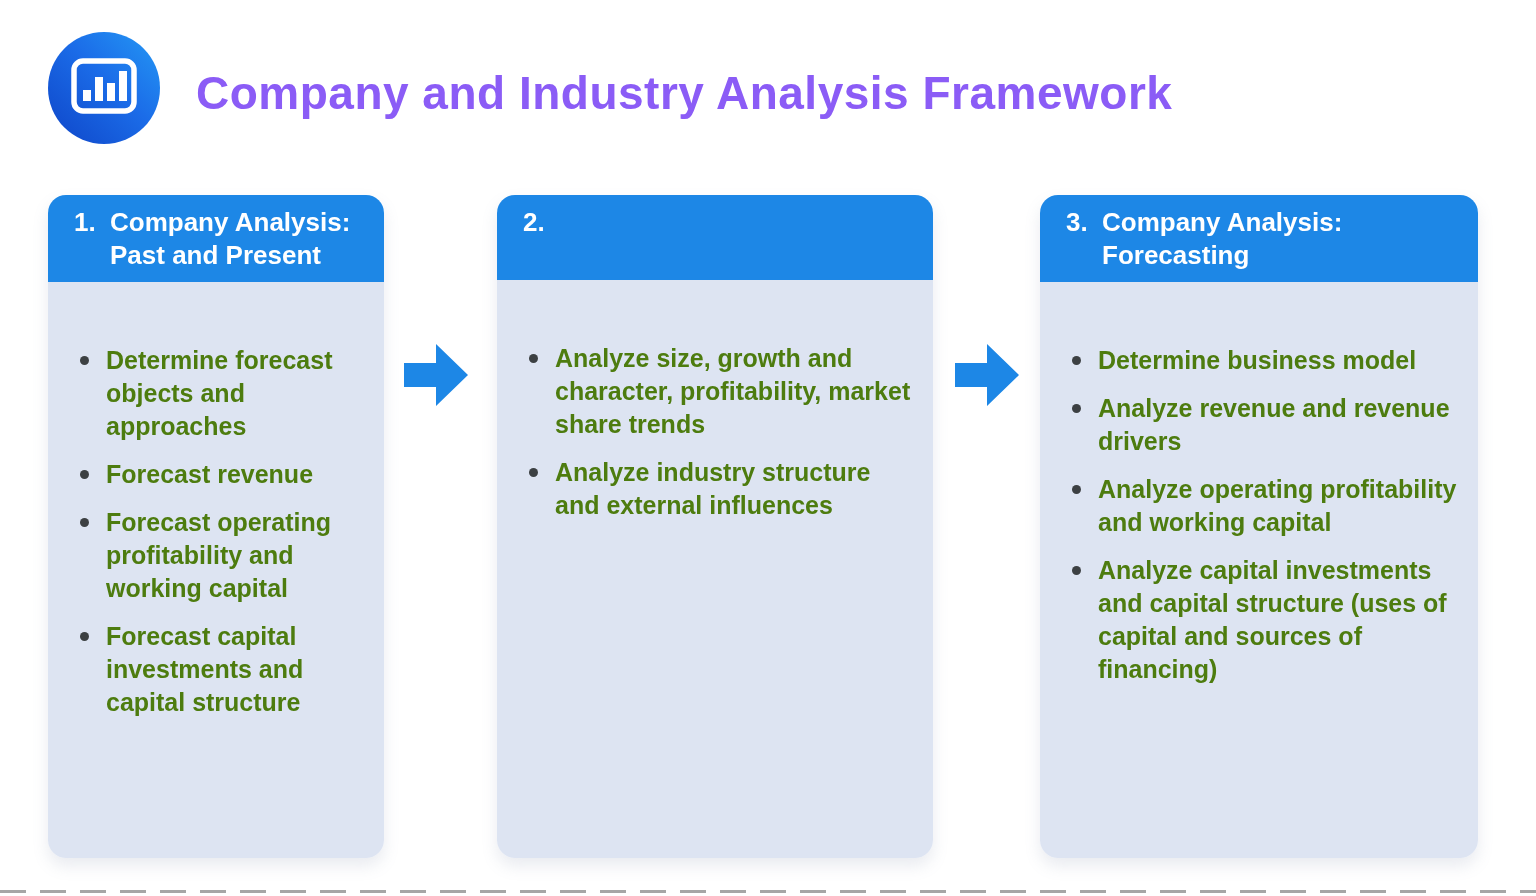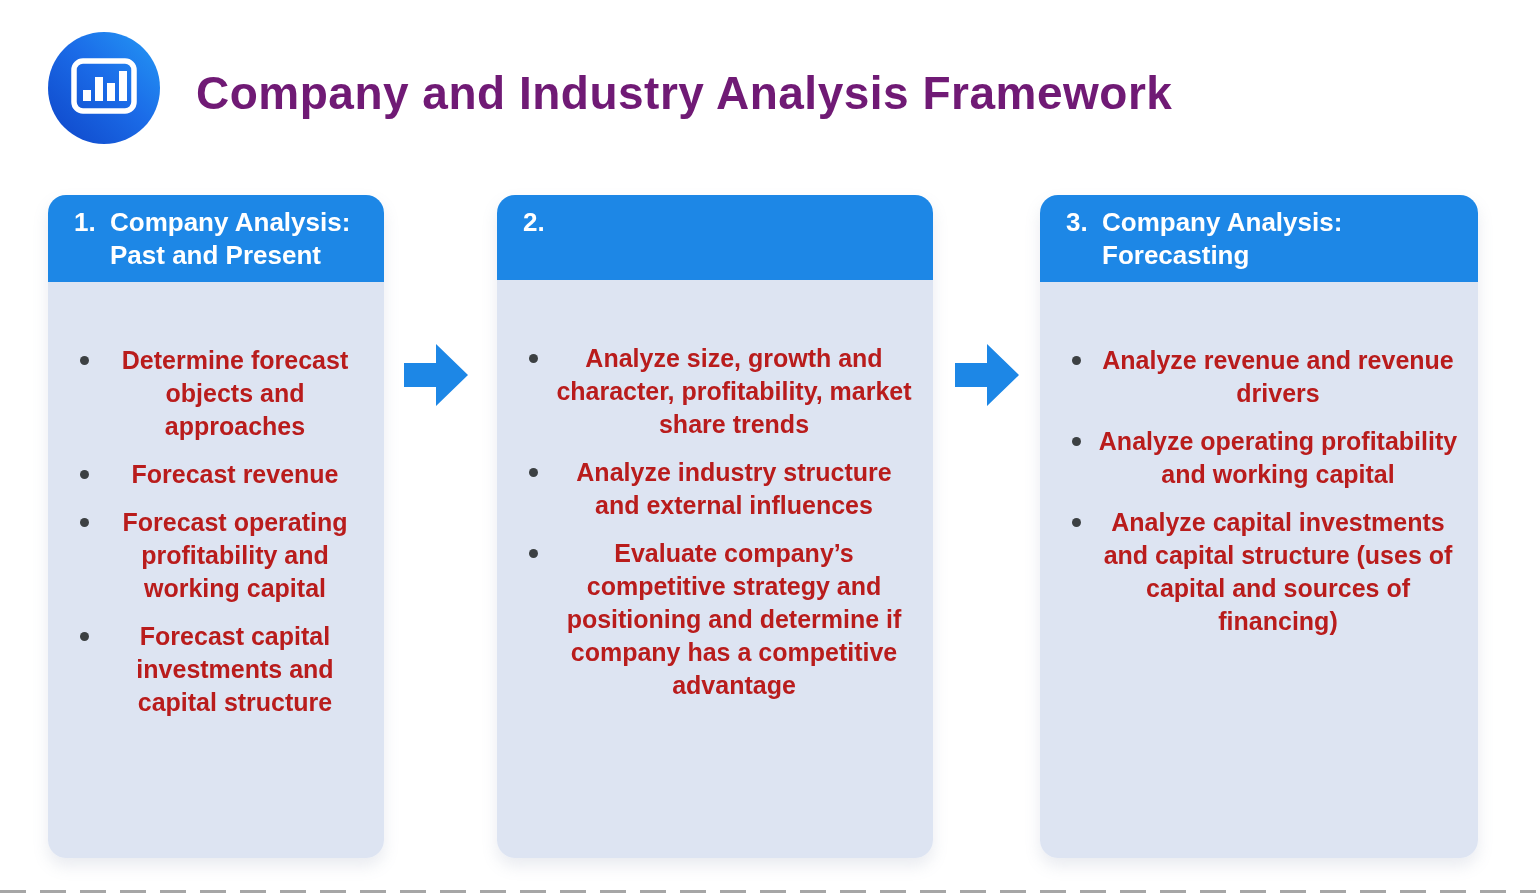--- a/index.html
+++ b/index.html
@@ -20,21 +20,21 @@
     width: 112px; height: 112px;
     border-radius: 50%;
     background: linear-gradient(45deg, #0e45c8 0%, #1b6ce8 55%, #2499f5 100%);
     display: flex; align-items: center; justify-content: center;
   }
   .page-title {
     position: absolute;
     left: 196px; top: 66px;
     font-size: 46px;
     font-weight: 700;
-    color: #701a75;
+    color: #8b5cf6;
     letter-spacing: 0.5px;
     white-space: nowrap;
   }
 
   
   .card {
     position: absolute;
     top: 195px;
     height: 663px;
     display: flex;
@@ -74,22 +74,21 @@
     flex: 1;
     padding: 62px 20px 20px 30px;
   }
   .bullet-list { list-style: none; }
   .bullet-item {
     position: relative;
     padding-left: 28px;
     font-size: 25px;
     font-weight: 600;
     line-height: 33px;
-    color: #b91c1c;
-    text-align: center;
+    color: #4d7c0f;
   }
   .bullet-item + .bullet-item { margin-top: 15px; }
   .bullet-item::before {
     content: "";
     position: absolute;
     left: 2px; top: 12px;
     width: 9px; height: 9px;
     border-radius: 50%;
     background: #3c4043;
   }
@@ -157,41 +156,41 @@
   </div>
 
   <div class="card card-2">
     <div class="card-header">
       <span class="card-number">2.</span>
     </div>
     <div class="card-body">
       <ul class="bullet-list">
         <li class="bullet-item">Analyze size, growth and character, profitability, market share trends</li>
         <li class="bullet-item">Analyze industry structure and external influences</li>
-        <li class="bullet-item">Evaluate company’s competitive strategy and positioning and determine if company has a competitive advantage</li>
       </ul>
     </div>
   </div>
 
   <div class="arrow arrow-2">
     <svg width="66" height="66" viewBox="0 0 66 66">
       <polygon points="0,21 32,21 32,2 64,33 32,64 32,45 0,45" fill="#1d87e6"></polygon>
     </svg>
   </div>
 
   <div class="card card-3">
     <div class="card-header">
       <span class="card-number">3.</span>
       <span class="card-title">
         <span>Company Analysis:</span><br>
         <span>Forecasting</span>
       </span>
     </div>
     <div class="card-body">
       <ul class="bullet-list">
+        <li class="bullet-item">Determine business model</li>
         <li class="bullet-item">Analyze revenue and revenue drivers</li>
         <li class="bullet-item">Analyze operating profitability and working capital</li>
         <li class="bullet-item">Analyze capital investments and capital structure (uses of capital and sources of financing)</li>
       </ul>
     </div>
   </div>
 
   <div class="bottom-divider"></div>
 
 </div>

